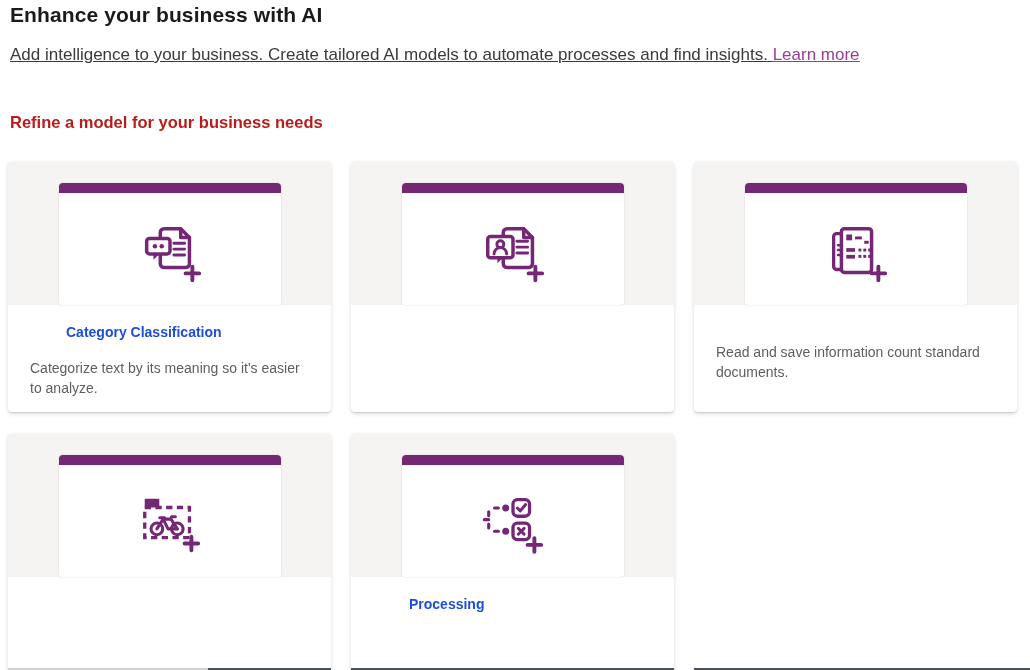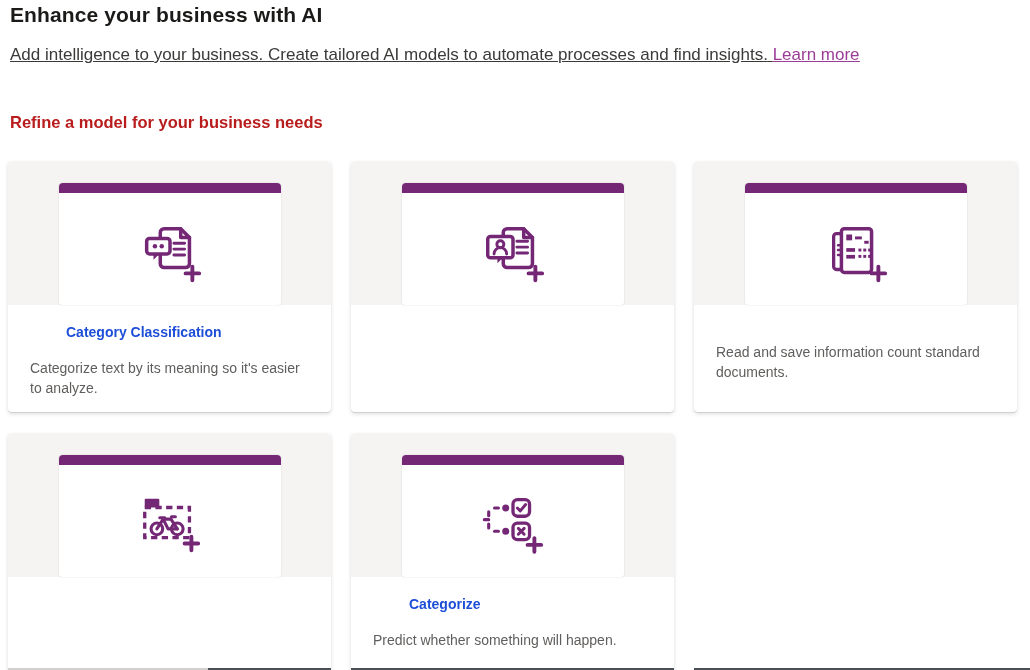--- a/index.html
+++ b/index.html
@@ -169,22 +169,21 @@
               <path d="M11 23.5 v4"></path>
               <path d="M6.5 31.5 h4.5"></path>
               <path d="M11 36 v4"></path>
               <path d="M17 43.5 h4"></path>
             </g>
             <path d="M58 50.5 v14 M51 57.5 h14" stroke="#742774" stroke-width="4" stroke-linecap="round"></path>
           </svg>
         </div>
       </div>
       <div class="card-body">
-        <h3 class="card-title">Categorize</h3>
-        <p class="card-desc">Predict whether something will happen.</p>
+        <h3 class="card-title">Processing</h3>
       </div>
     </div>
 
   </div>
 
   <div class="edge edge-light"></div>
   <div class="edge edge-dark-1"></div>
   <div class="edge edge-dark-2"></div>
   <div class="edge edge-dark-3"></div>
 

